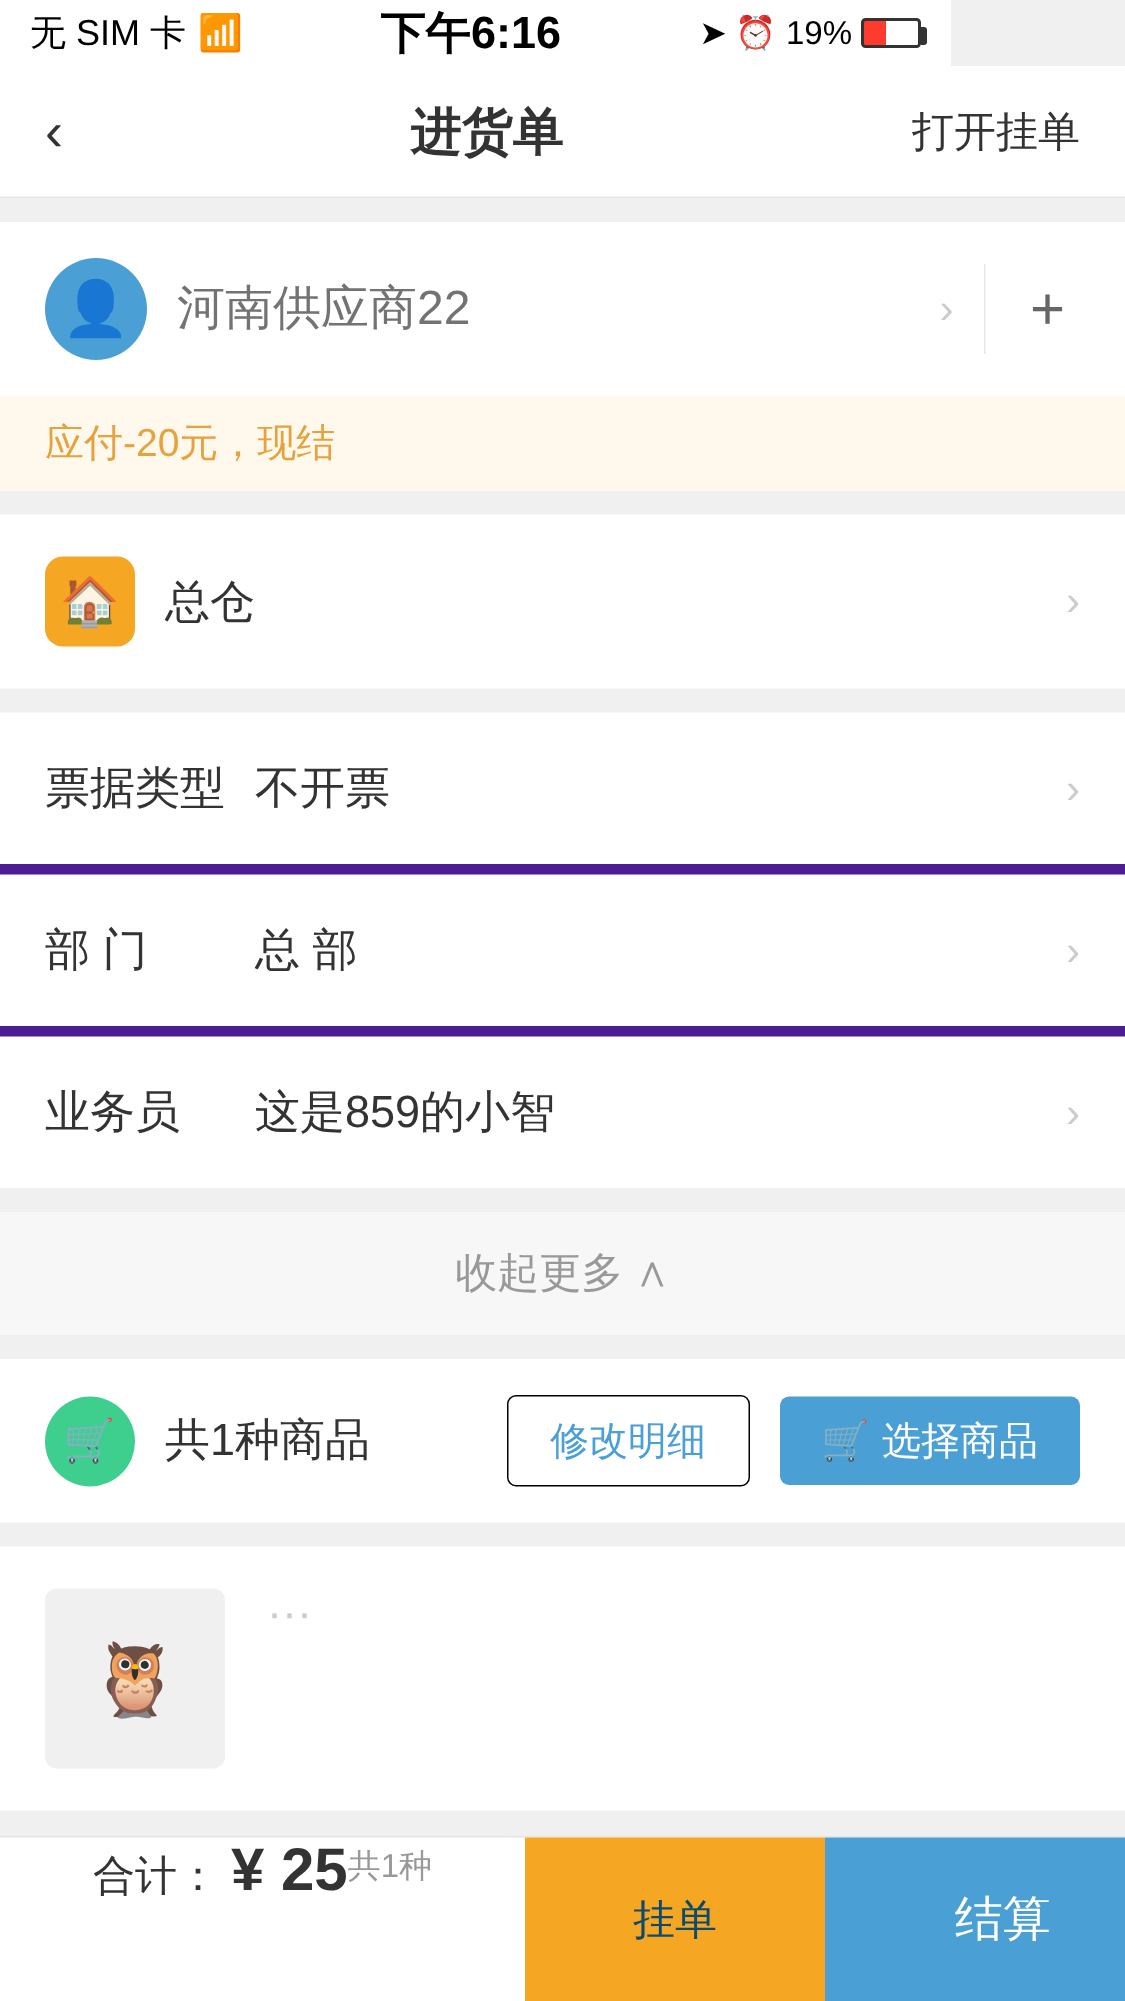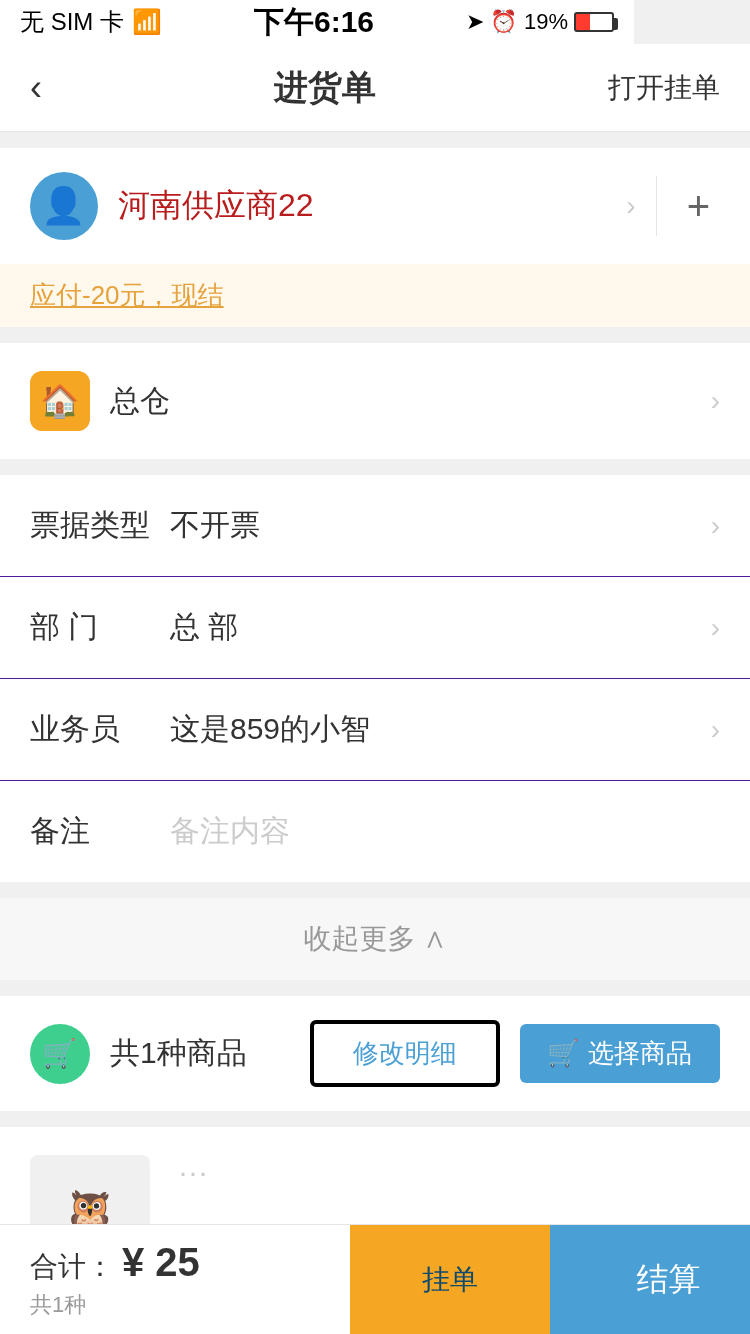--- a/index.html
+++ b/index.html
@@ -100,21 +100,21 @@
       display: flex;
       align-items: center;
       justify-content: center;
     }
     .supplier-avatar-icon {
       color: #fff;
       font-size: 36px;
     }
     .supplier-name {
       font-size: 32px;
-      color: #b91c1c;
+      color: #737373;
       font-weight: 500;
     }
     .chevron-right {
       color: #ccc;
       font-size: 28px;
       margin-left: auto;
     }
     .supplier-divider {
       width: 1px;
       height: 60px;
@@ -127,21 +127,20 @@
       cursor: pointer;
       padding: 0 10px;
     }
 
     
     .notice-bar {
       background: #fff8ec;
       padding: 14px 30px;
       font-size: 26px;
       color: #e6a23c;
-      text-decoration: underline;
     }
 
     
     .row-item {
       display: flex;
       align-items: center;
       padding: 28px 30px;
       border-bottom: 1px solid #f0f0f0;
       cursor: pointer;
     }
@@ -169,21 +168,21 @@
 
     
     .form-section {
       background: #fff;
       margin-bottom: 16px;
     }
     .form-row {
       display: flex;
       align-items: center;
       padding: 30px 30px;
-      border-bottom: 1px solid #4c1d95;
+      border-bottom: 7px solid #4c1d95;
       cursor: pointer;
     }
     .form-row:last-child {
       border-bottom: none;
     }
     .form-key {
       font-size: 30px;
       color: #333;
       width: 140px;
       flex-shrink: 0;
@@ -226,24 +225,24 @@
       justify-content: center;
       color: #fff;
       font-size: 28px;
     }
     .product-count {
       font-size: 30px;
       color: #333;
       flex: 1;
     }
     .btn-outline {
-      border: 4px solid #000000;
+      border: 1px solid #000000;
       color: #4a9fd4;
       background: #fff;
-      padding: 12px 39px;
+      padding: 12px 28px;
       border-radius: 6px;
       font-size: 26px;
       cursor: pointer;
     }
     .btn-primary {
       background: #4a9fd4;
       color: #fff;
       border: none;
       padding: 12px 28px;
       border-radius: 6px;
@@ -303,21 +302,21 @@
       width: 750px;
       height: 110px;
       display: flex;
       align-items: stretch;
       background: #fff;
       border-top: 1px solid #e5e5e5;
     }
     .bottom-total {
       flex: 1;
       display: flex;
-      flex-direction: column;
+      flex-direction: row;
       justify-content: center;
       padding: 0 30px;
     }
     .total-label-row {
       display: flex;
       align-items: baseline;
       gap: 8px;
     }
     .total-label {
       font-size: 28px;
@@ -425,24 +424,20 @@
     <span class="form-val">总 部</span>
     <span class="chevron-right">›</span>
   </div>
 
   <div class="form-row">
     <span class="form-key">业务员</span>
     <span class="form-val">这是859的小智</span>
     <span class="chevron-right">›</span>
   </div>
 
-  <div class="form-row">
-    <span class="form-key">备注</span>
-    <span class="form-val form-placeholder">备注内容</span>
-  </div>
 </div>
 
 <div class="collapse-toggle">收起更多 ∧</div>
 
 <div class="product-header">
   <div class="product-cart-icon">
     <span>🛒</span>
   </div>
   <span class="product-count">共1种商品</span>
   <button class="btn-outline">修改明细</button>

